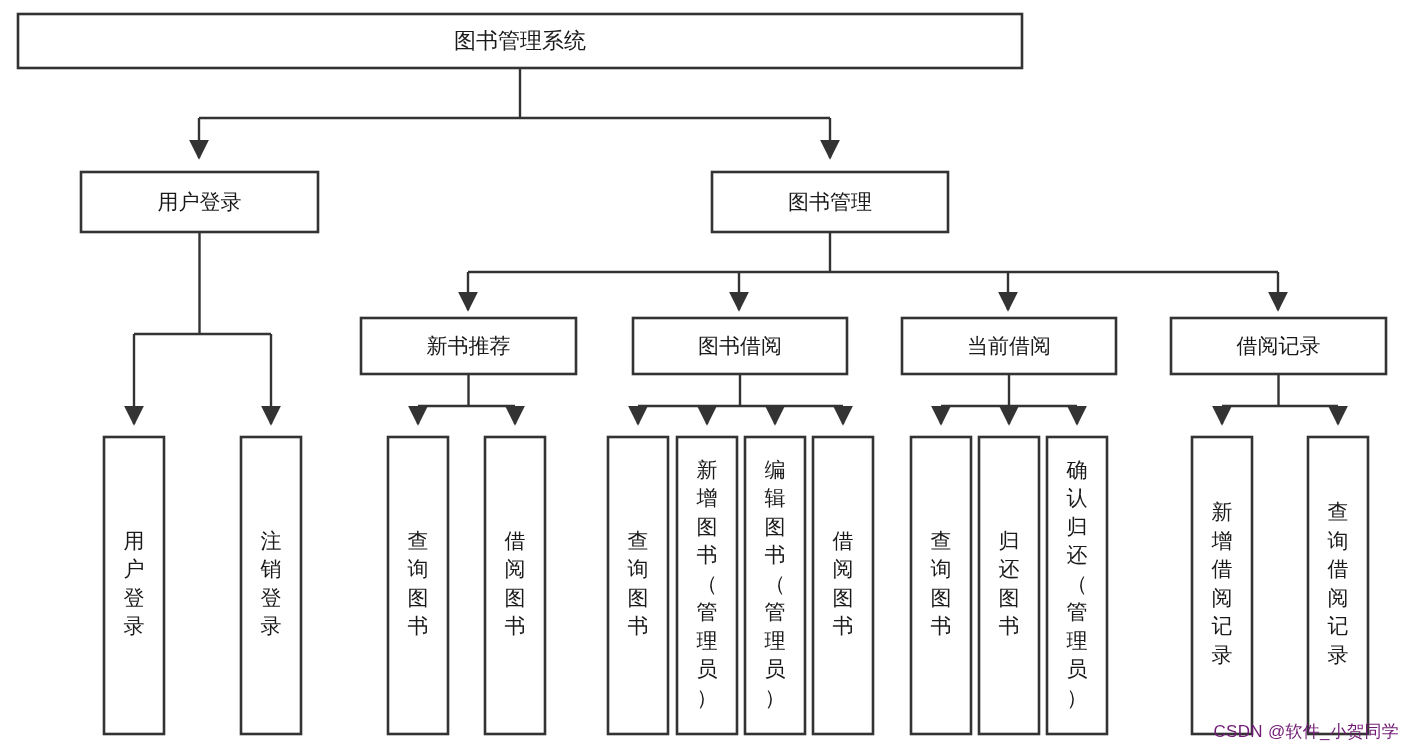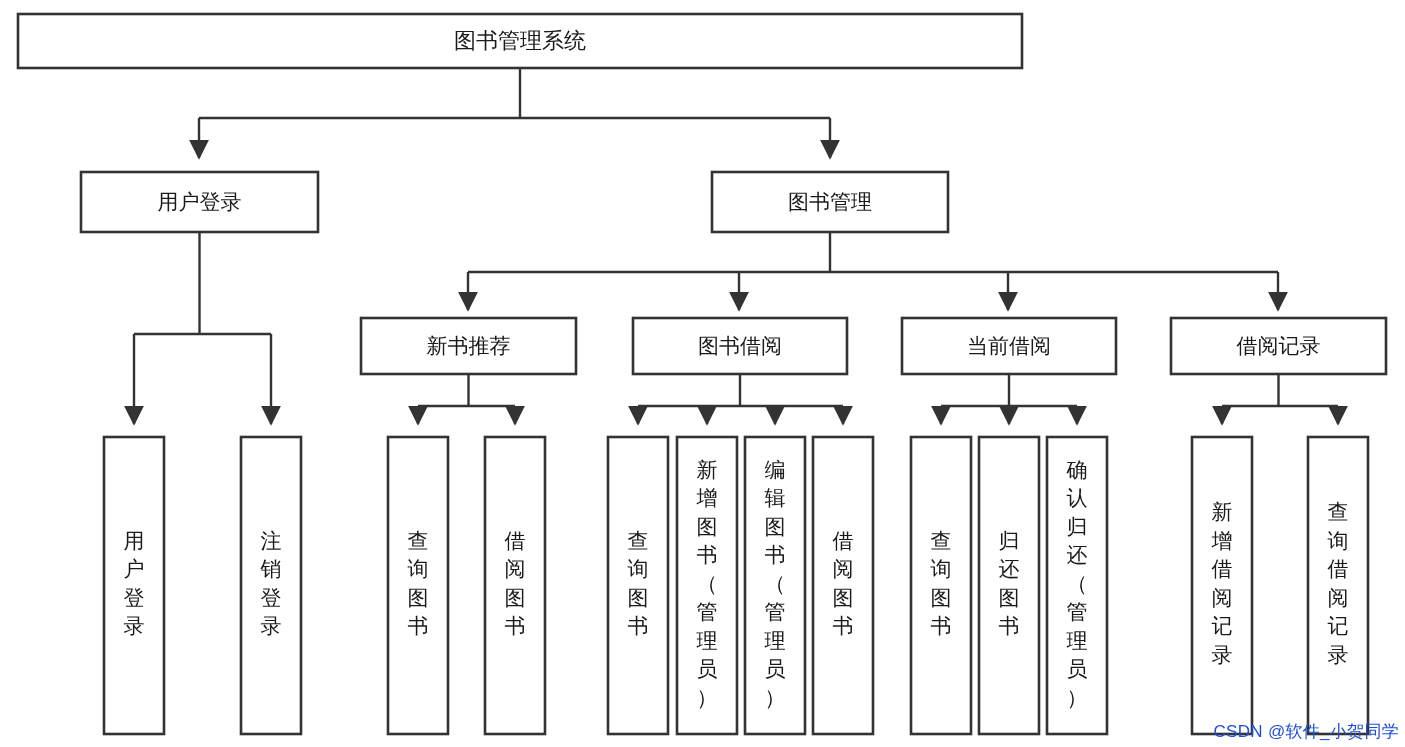--- a/index.html
+++ b/index.html
@@ -48,21 +48,21 @@
   .arrow-head {
     fill: #333333;
     stroke: none;
   }
   .watermark {
     position: absolute;
     right: 6px;
     bottom: 4px;
     font-family: "Liberation Sans", "DejaVu Sans", sans-serif;
     font-size: 17px;
-    color: #1d4ed8;
+    color: #701a75;
     letter-spacing: 0.3px;
     white-space: nowrap;
     pointer-events: none;
   }
 </style>
 </head>
 <body>
 
 <svg id="diagram" viewBox="0 0 1405 747" xmlns="http://www.w3.org/2000/svg">
 

